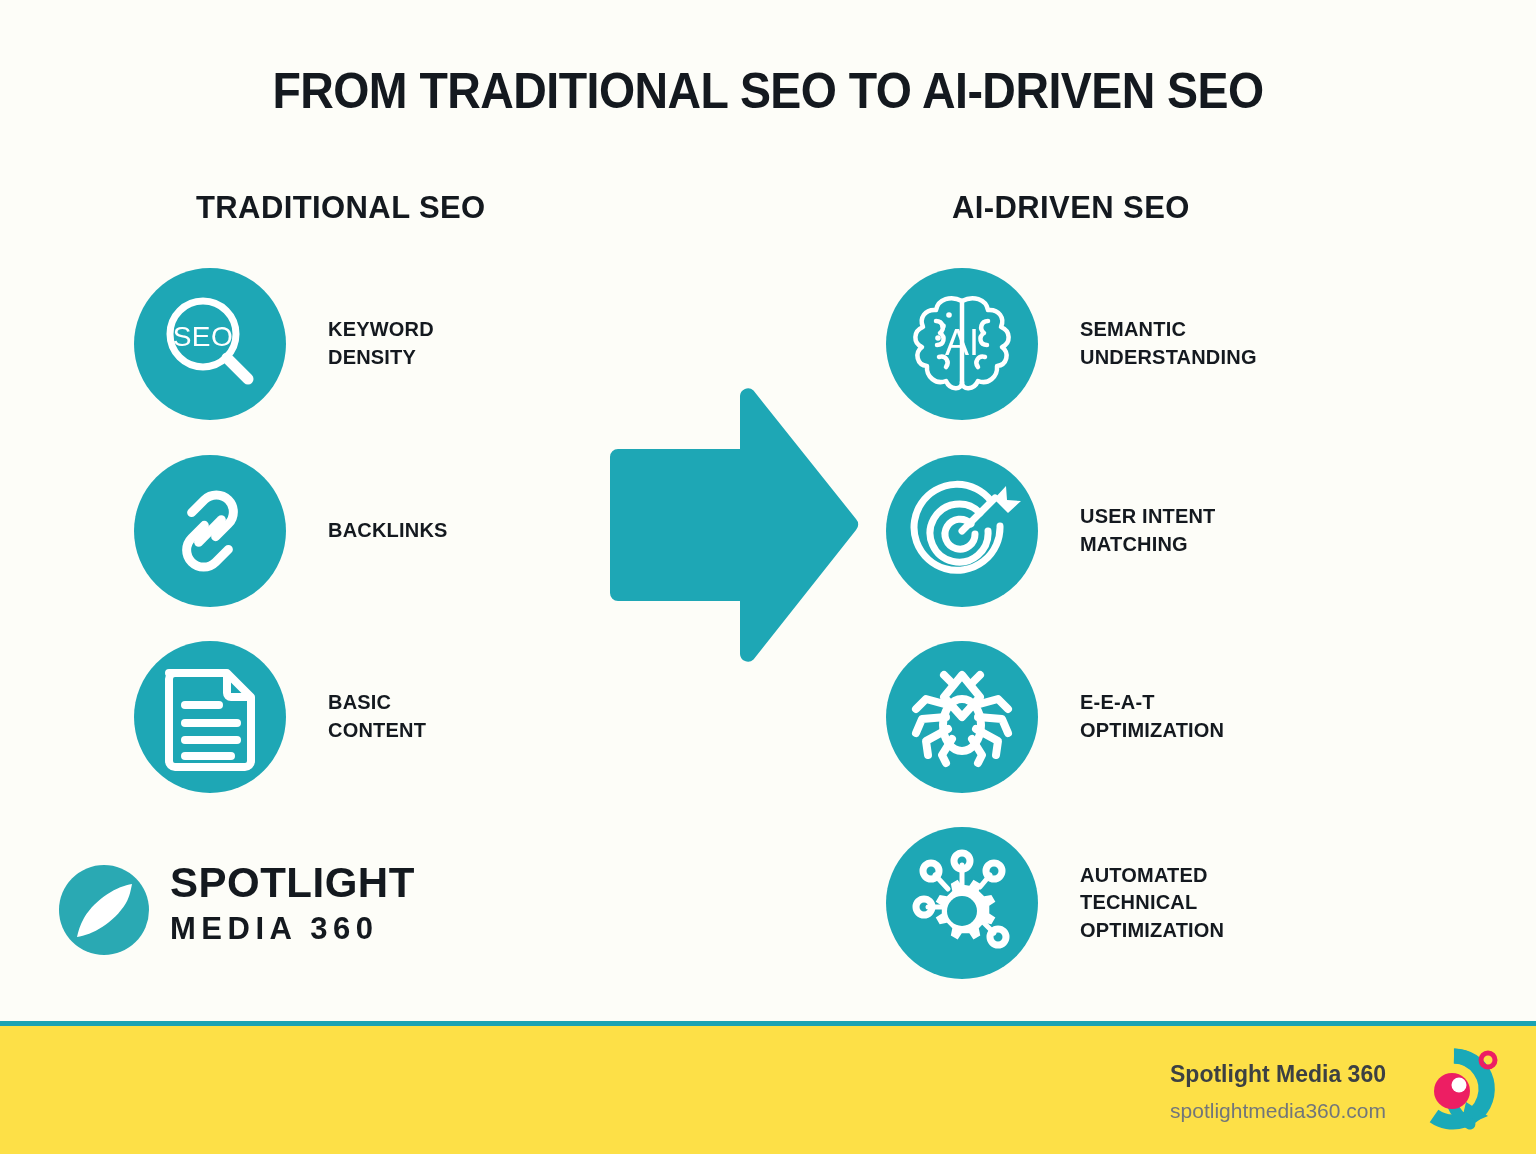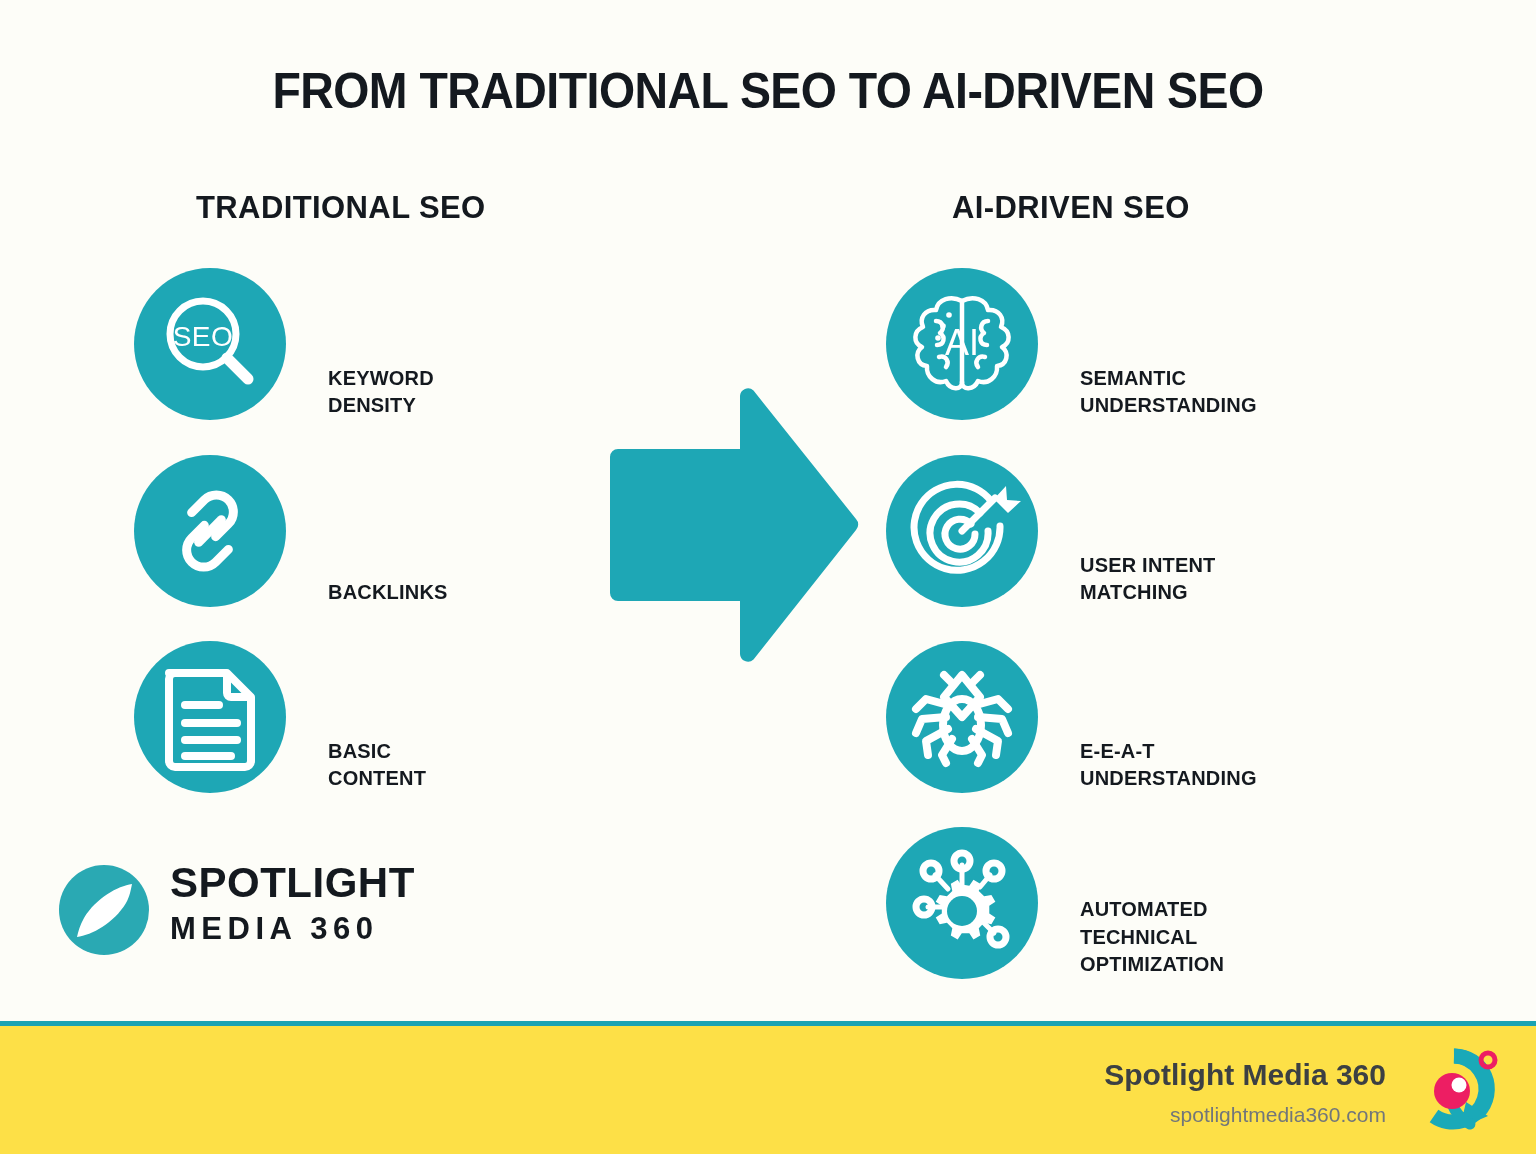--- a/index.html
+++ b/index.html
@@ -56,21 +56,21 @@
     color: #14191f;
     white-space: nowrap;
   }
   #heading-traditional { left: 196px; top: 190px; }
   #heading-ai          { left: 952px; top: 190px; }
 
   
   .row {
     position: absolute;
     display: flex;
-    align-items: flex-end;
+    align-items: center;
   }
   .icon-circle {
     width: 152px;
     height: 152px;
     border-radius: 50%;
     background: #1ea7b5;
     flex: 0 0 152px;
     display: flex;
     align-items: center;
     justify-content: center;
@@ -153,21 +153,21 @@
     right: 36px;
     top: 1046px;
     display: flex;
     align-items: center;
   }
   #footer-textblock {
     text-align: right;
     margin-right: 22px;
   }
   #footer-brand {
-    font-size: 30px;
+    font-size: 23px;
     font-weight: 700;
     color: #3c4043;
     line-height: 1.25;
     white-space: nowrap;
   }
   #footer-url {
     font-size: 21px;
     font-weight: 400;
     color: #72767a;
     line-height: 1.25;
@@ -299,21 +299,21 @@
           <path d="M72 70 L94 82 L92 96"></path>
           <path d="M68 80 L78 96 L74 104"></path>
 
           <path d="M48 24 L40 16"></path>
           <path d="M68 24 L76 16"></path>
         </g>
         <ellipse cx="58" cy="66" rx="19" ry="26" fill="none" stroke="#ffffff" stroke-width="8"></ellipse>
       </svg>
     </div>
     <div class="row-label">E-E-A-T
-UNDERSTANDING</div>
+OPTIMIZATION</div>
   </div>
 
   <div class="row" id="row-automated">
     <div class="icon-circle">
       <svg width="116" height="116" viewBox="0 0 116 116">
 
         <g stroke="#ffffff" stroke-width="5" stroke-linecap="round">
           <line x1="58" y1="20" x2="58" y2="40"></line>
           <line x1="31" y1="30" x2="44" y2="44"></line>
           <line x1="86" y1="30" x2="76" y2="42"></line>

